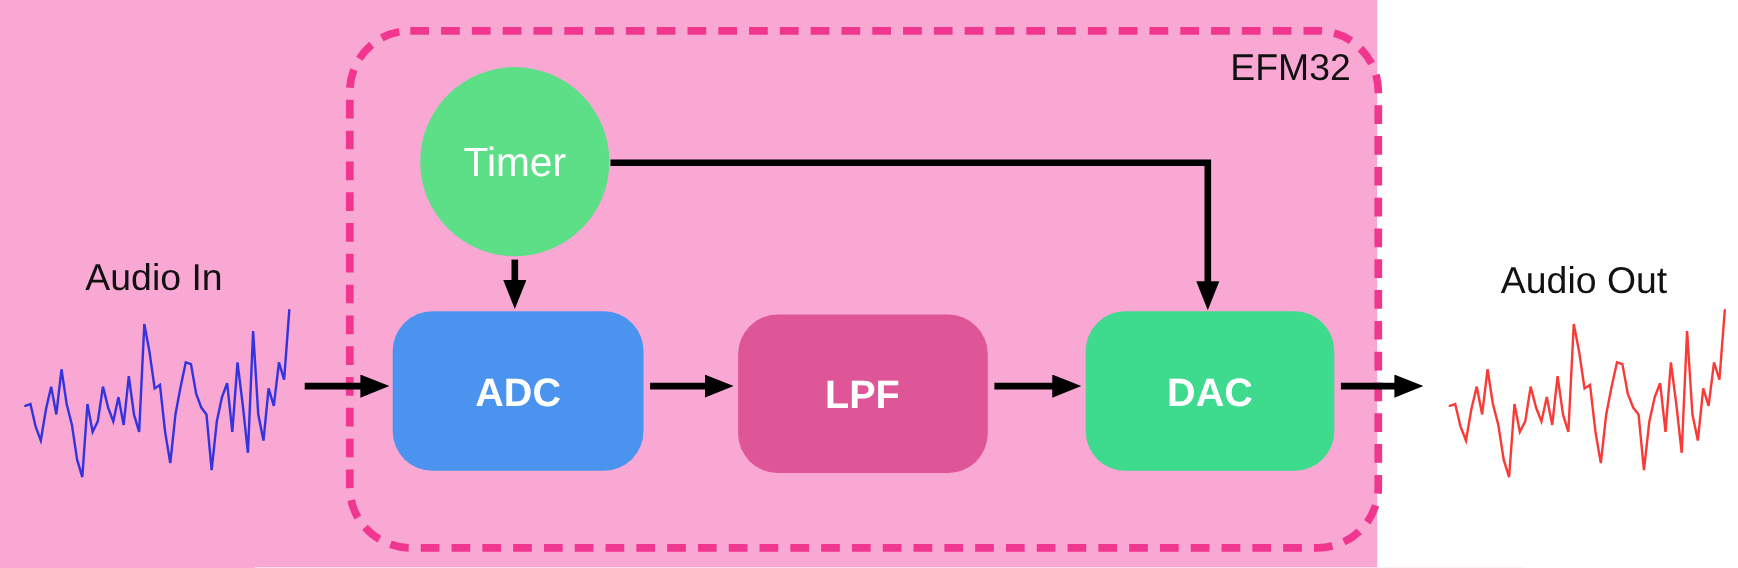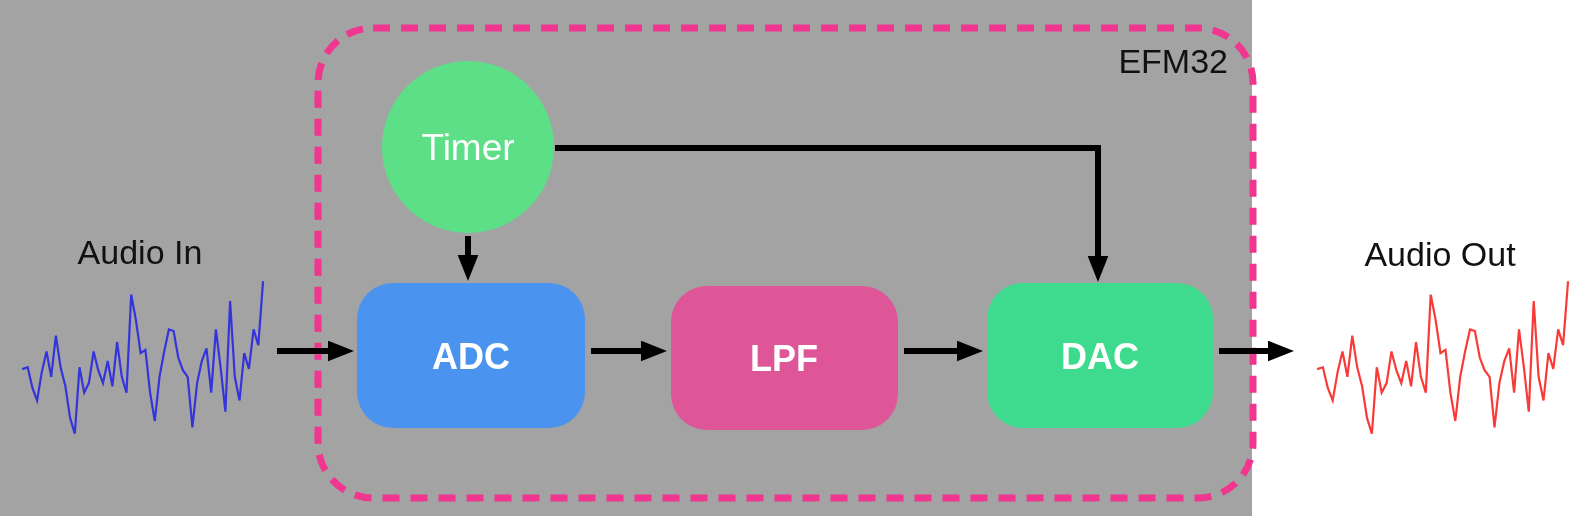--- a/index.html
+++ b/index.html
@@ -8,21 +8,21 @@
     background: #ffffff;
     width: 1580px;
     height: 516px;
     overflow: hidden;
     font-family: "Liberation Sans", sans-serif;
   }
   .stage {
     position: relative;
     width: 1252px;
     height: 516px;
-    background: #a3a3a3;
+    background: #f9a8d4;
   }
   svg { display: block; }
   .io-label {
     font-family: "Liberation Sans", sans-serif;
     font-size: 34px;
     fill: #111111;
   }
   .chip-label {
     font-family: "Liberation Sans", sans-serif;
     font-size: 34px;

